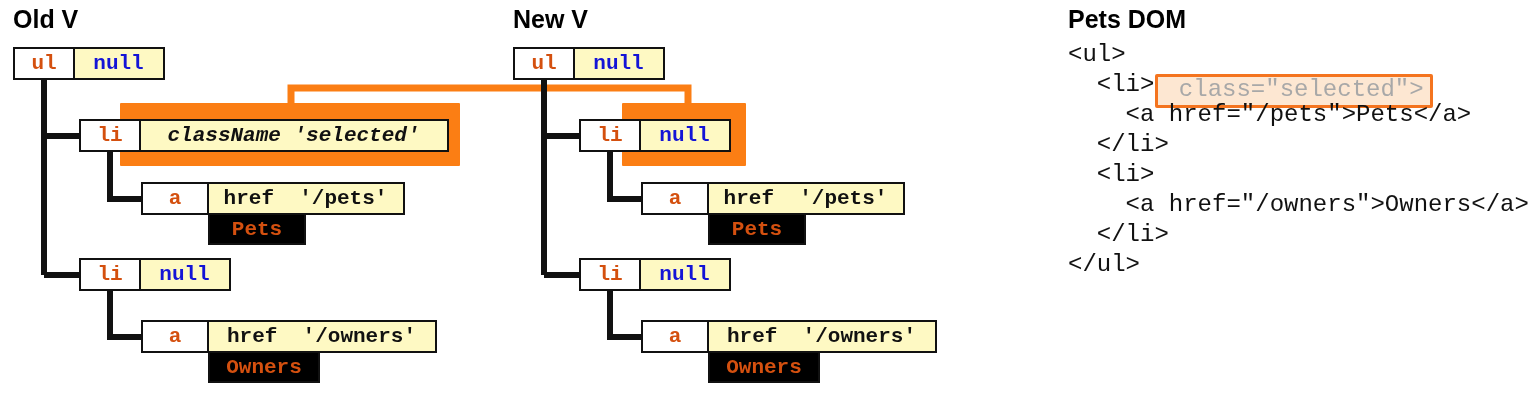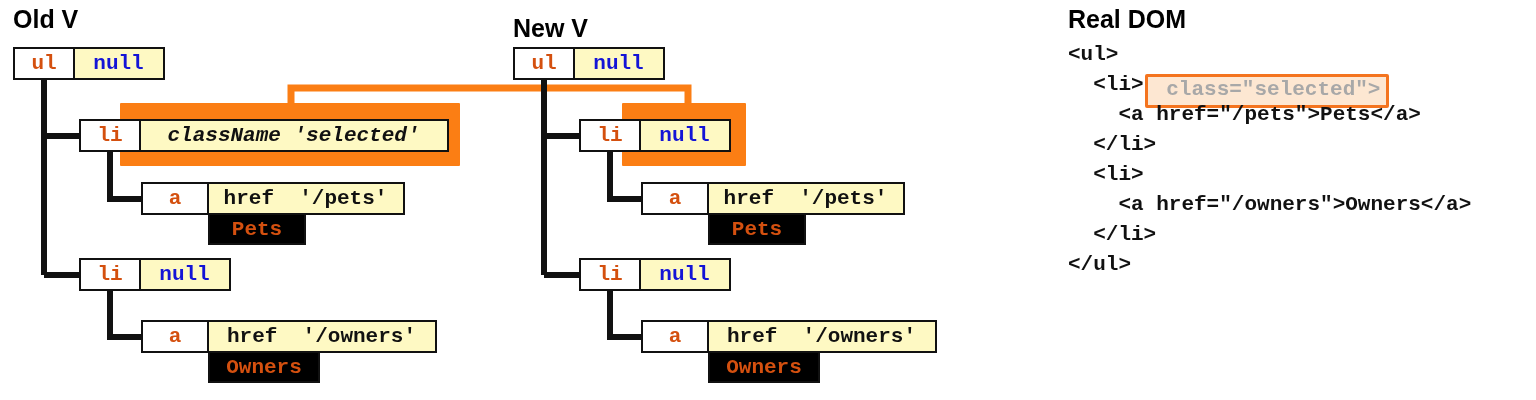--- a/index.html
+++ b/index.html
@@ -47,21 +47,21 @@
   
   .hl{
     position:absolute;background:#fb7e14;
     border-radius:1px;
   }
 
   
   .code{
     position:absolute;
     font-family:"Liberation Mono",monospace;
-    font-weight:bold;font-size:21px;line-height:30px;
+    font-weight:normal;font-size:24px;line-height:30px;
     color:#111111;white-space:pre;
   }
   .code-line{position:relative;height:30px;white-space:pre;}
   .attr-chip{
     display:inline-block;
     background:#fde7d2;border:3px solid #f4741f;
     color:#a8a8a8;
     padding:0 6px;margin-left:1px;
     border-radius:2px;
     line-height:26px;height:28px;
@@ -96,22 +96,22 @@
     <path d="M544,136 L582,136" fill="none" stroke="#111111" stroke-width="6"></path>
     <path d="M544,275 L582,275" fill="none" stroke="#111111" stroke-width="6"></path>
     <polygon points="544,74 538,62 550,62" fill="#111111"></polygon>
     <path d="M610,150 L610,199 L643,199" fill="none" stroke="#111111" stroke-width="6"></path>
     <polygon points="610,156 604,144 616,144" fill="#111111"></polygon>
     <path d="M610,289 L610,337 L643,337" fill="none" stroke="#111111" stroke-width="6"></path>
     <polygon points="610,295 604,283 616,283" fill="#111111"></polygon>
   </svg>
 
   <div class="panel-title" style="left:13px;top:5px;">Old V</div>
-  <div class="panel-title" style="left:513px;top:14px;">New V</div>
-  <div class="panel-title" style="left:1068px;top:5px;">Real DOM</div>
+  <div class="panel-title" style="left:513px;top:5px;">New V</div>
+  <div class="panel-title" style="left:1068px;top:5px;">Pets DOM</div>
 
   <div class="node" style="left:13px;top:47px;">
     <div class="cell tag" style="width:62px;">ul</div>
     <div class="cell val nullv" style="width:92px;">null</div>
   </div>
 
   <div class="node" style="left:79px;top:119px;">
     <div class="cell tag" style="width:62px;">li</div>
     <div class="cell val" style="width:310px;font-style:italic;">className 'selected'</div>
   </div>

